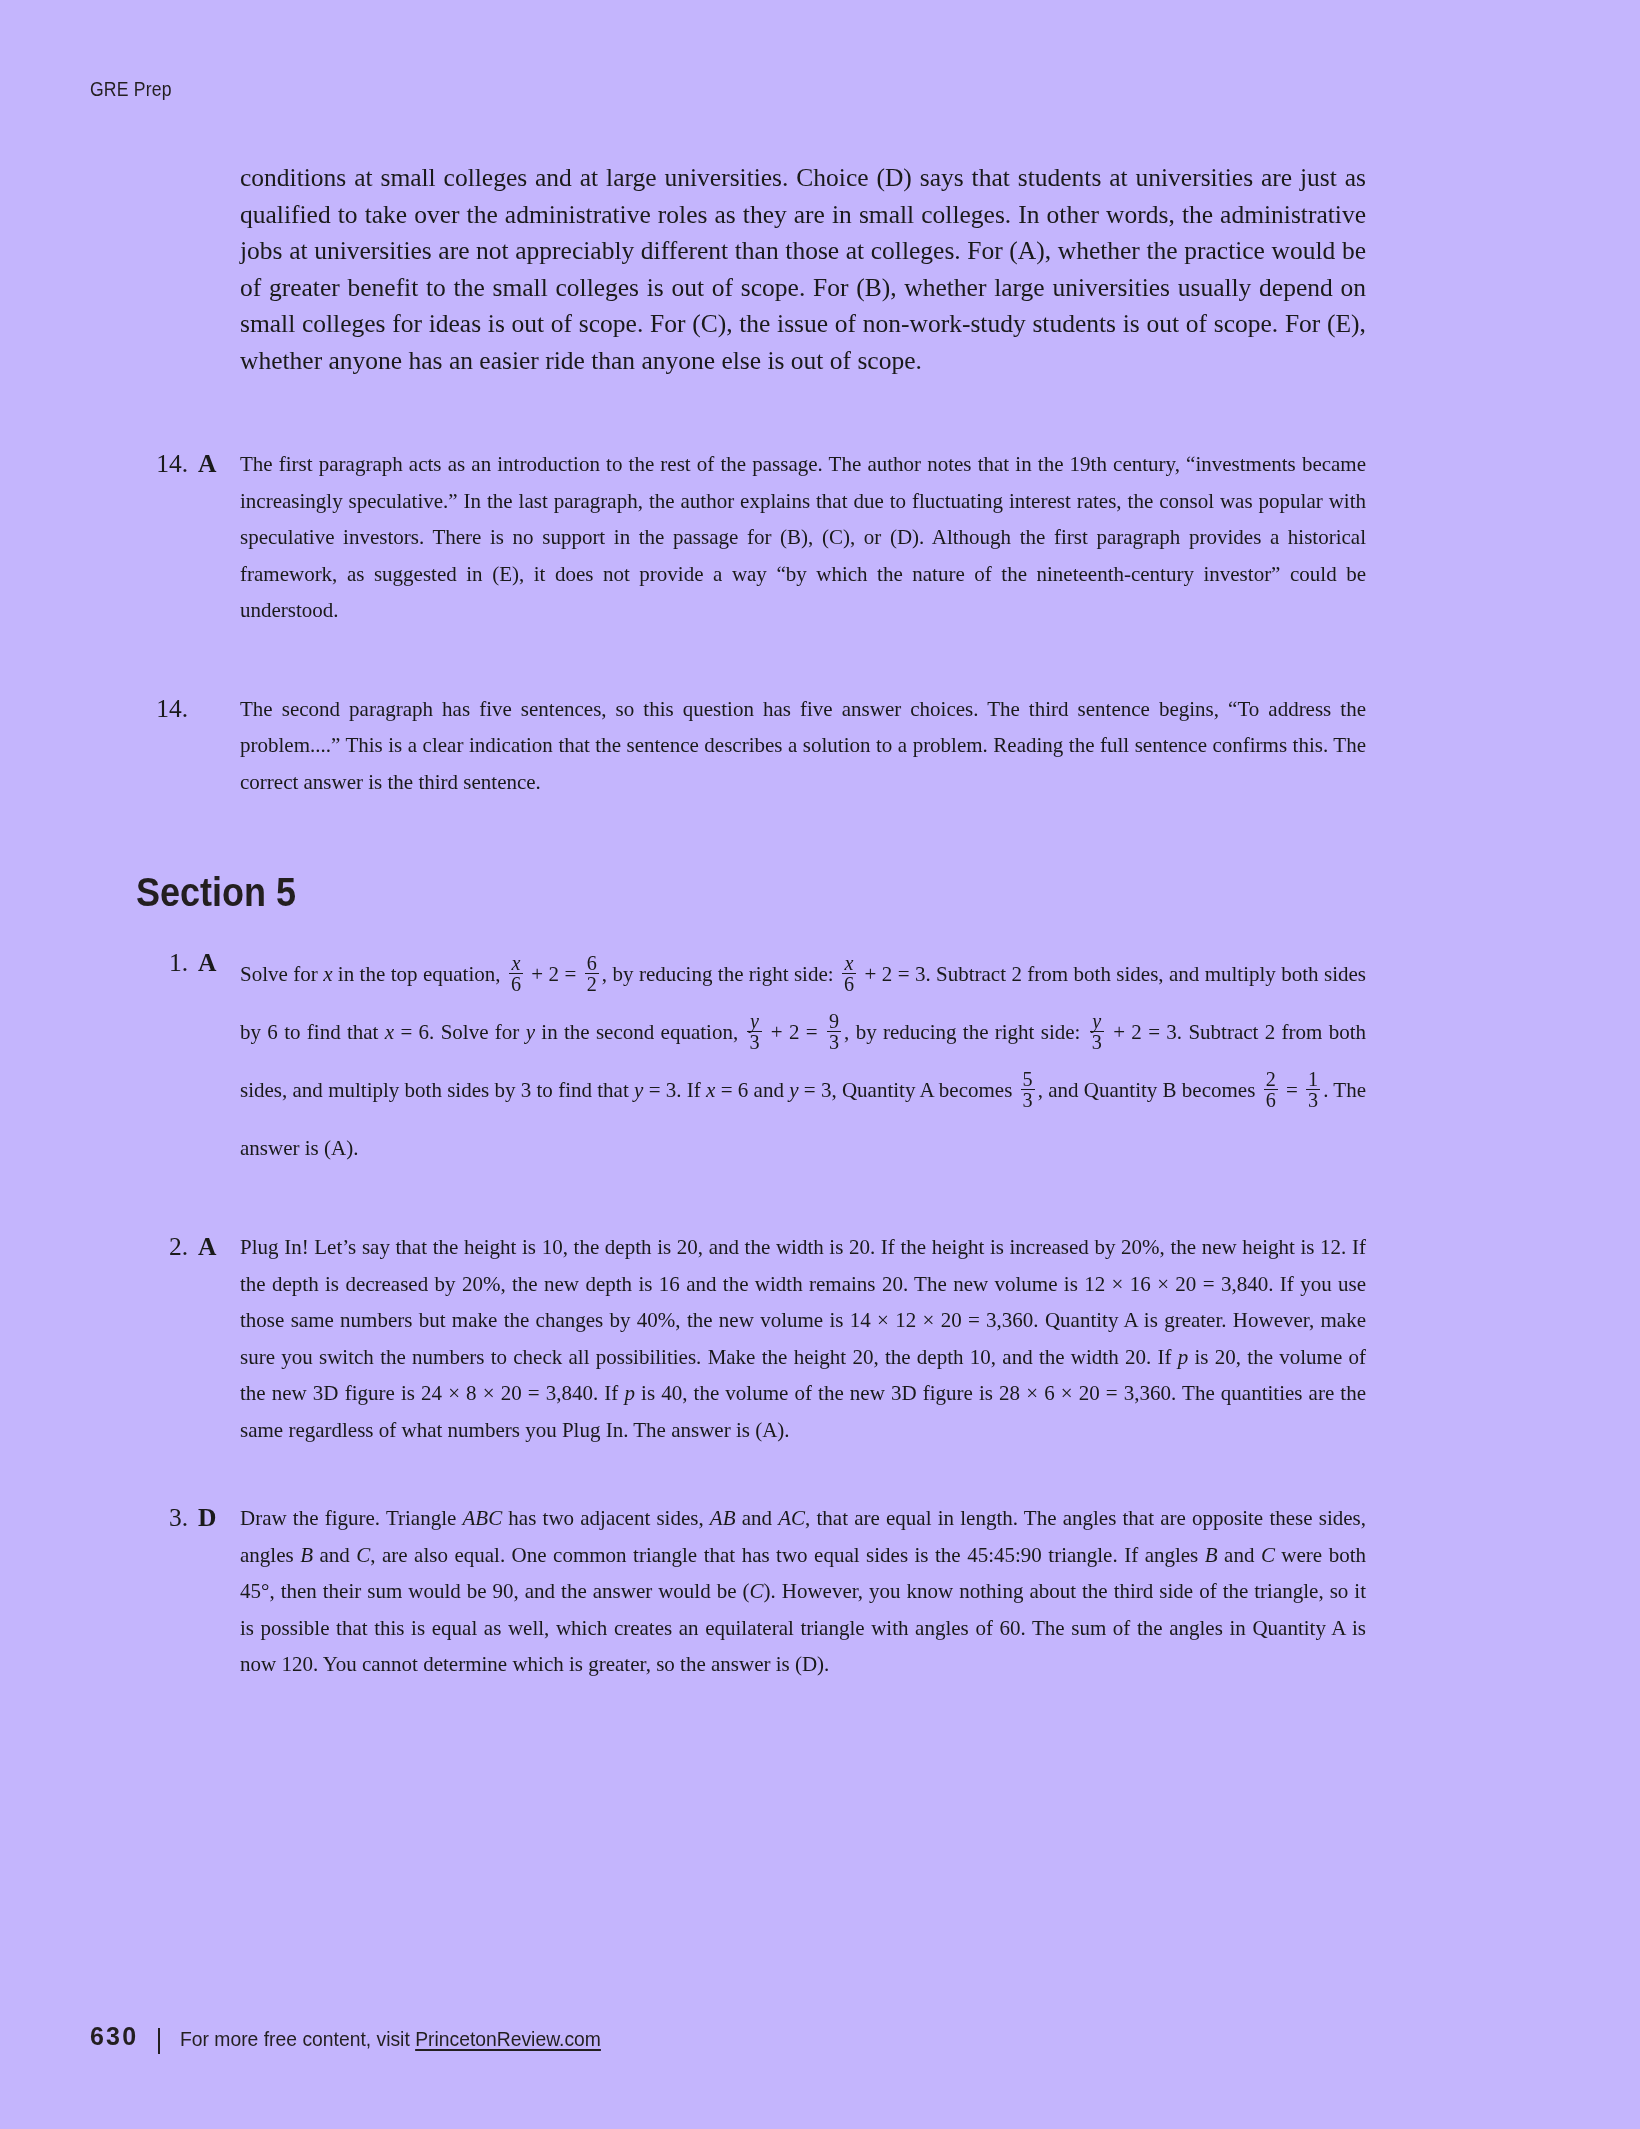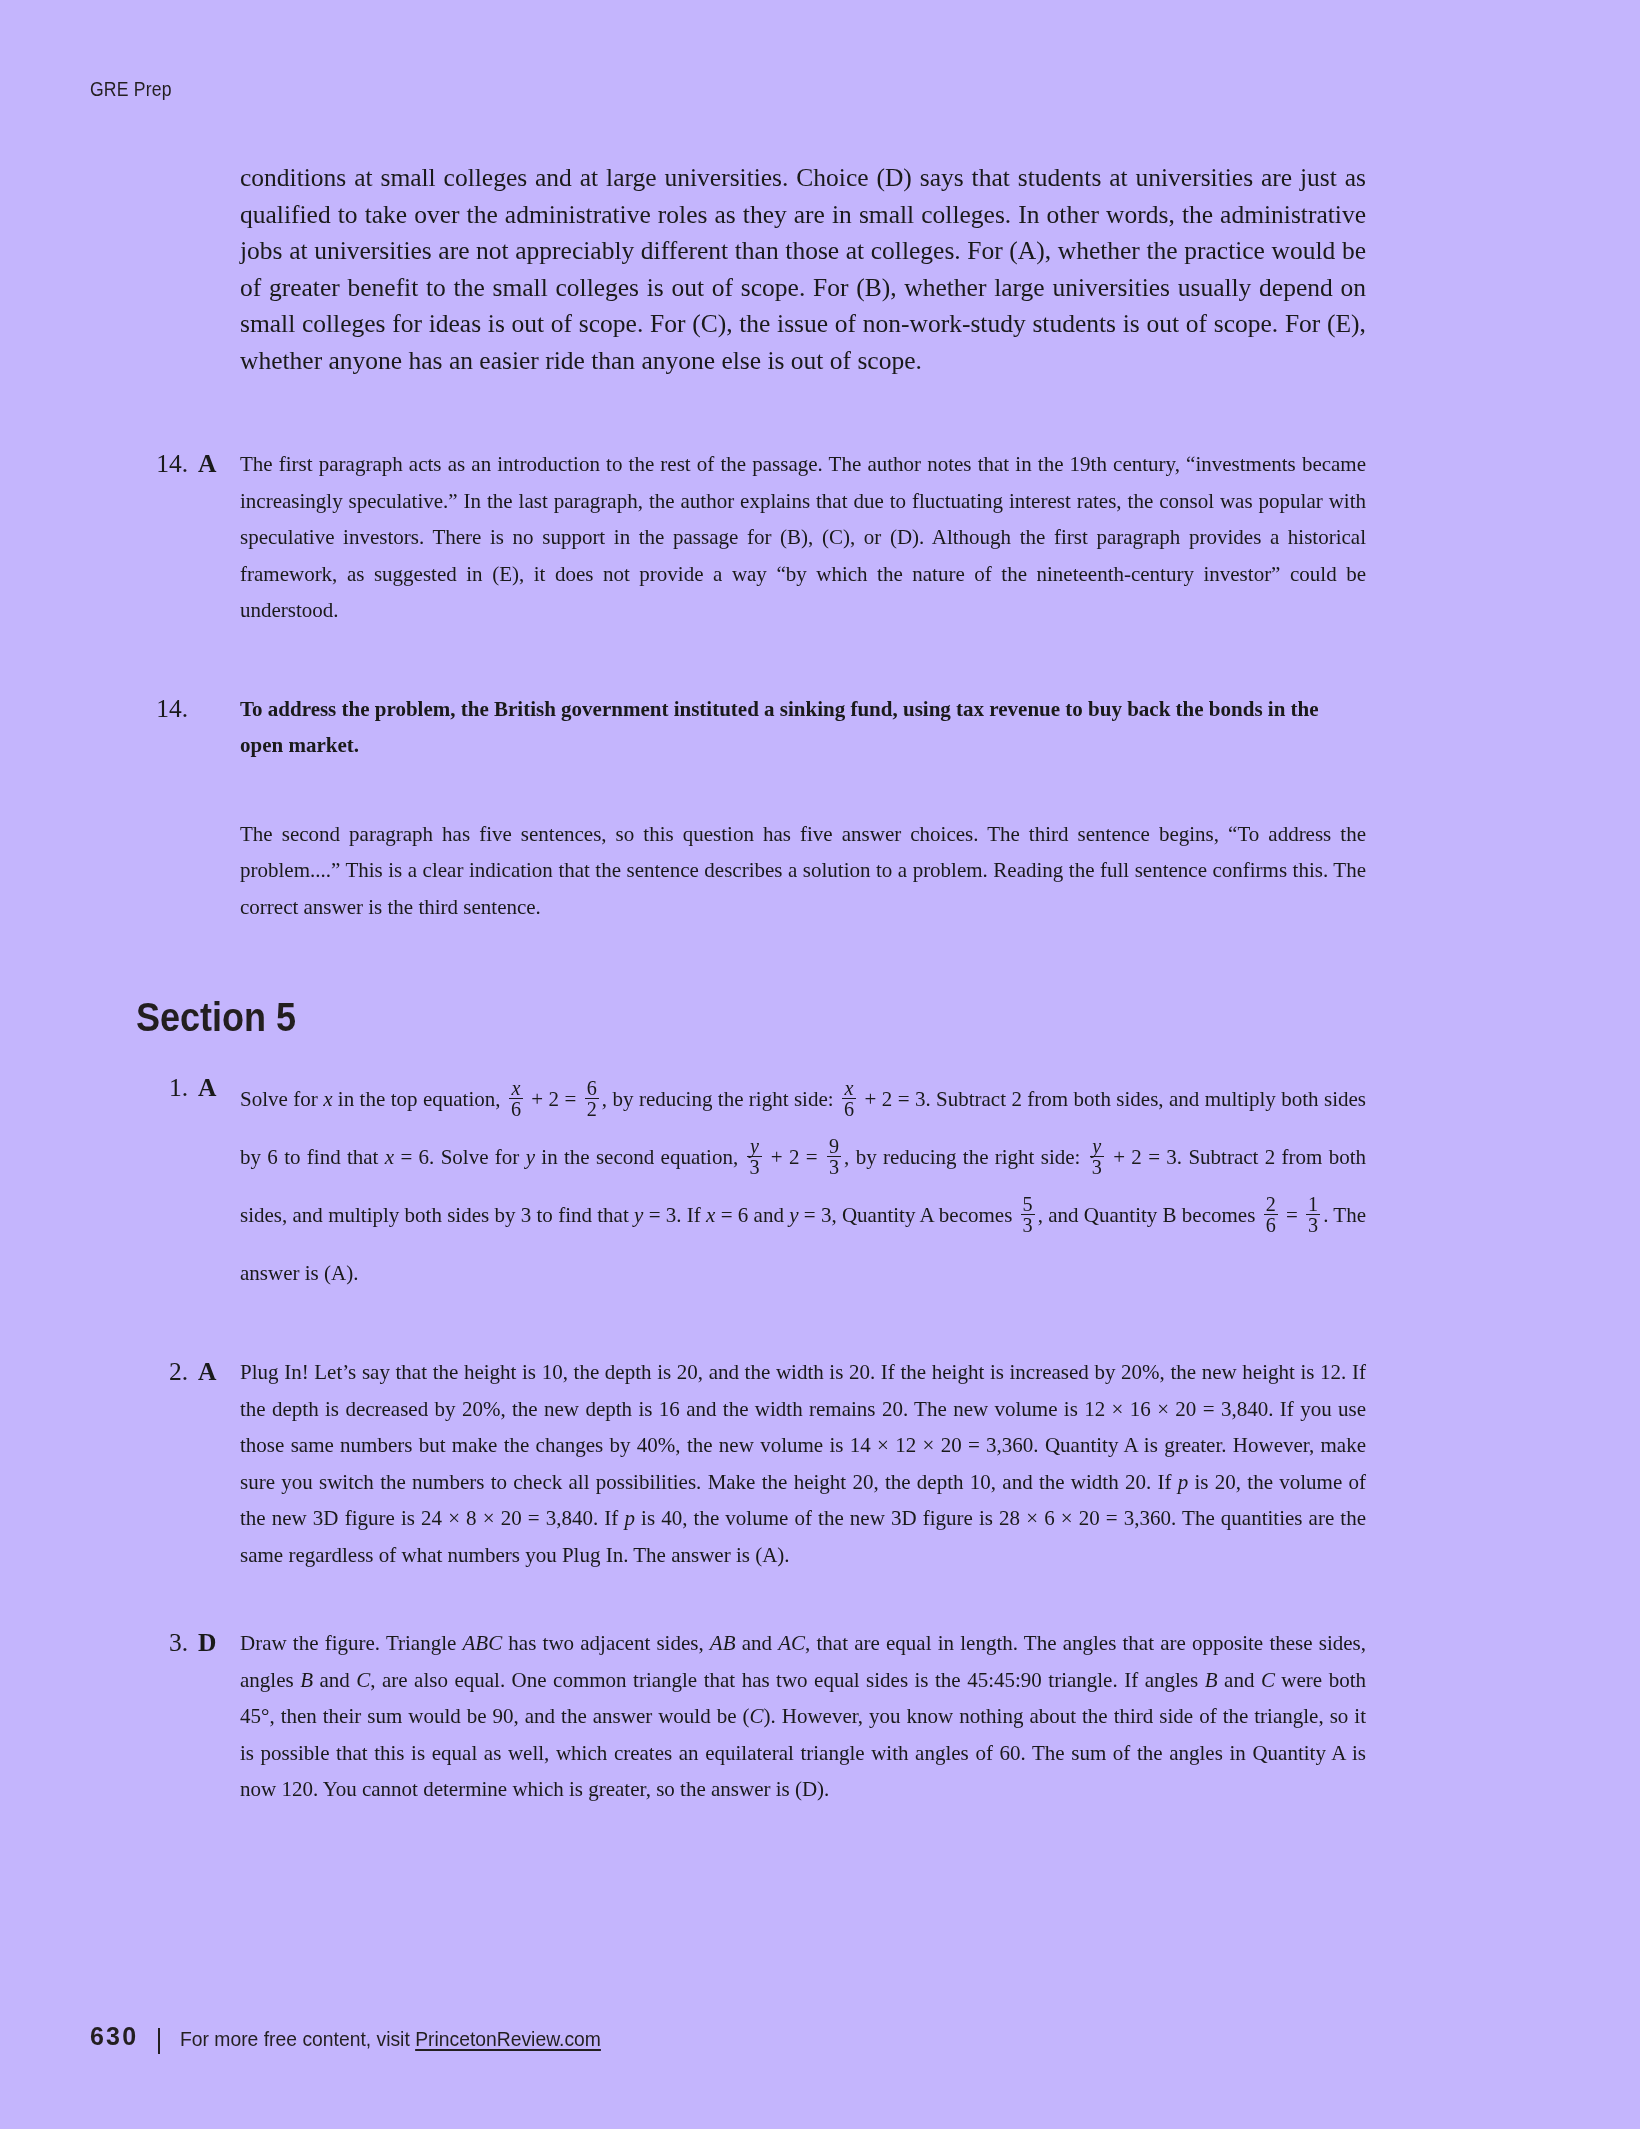--- a/index.html
+++ b/index.html
@@ -173,21 +173,20 @@
     <div class="item" style="margin-top:67px;">
       <span class="num">14.</span>
       <span class="ans">A</span>
       <div class="body">The first paragraph acts as an introduction to the rest of the passage. The author notes that in the 19th century, “investments became increasingly speculative.” In the last paragraph, the author explains that due to fluctuating interest rates, the consol was popular with speculative investors. There is no support in the passage for (B), (C), or (D). Although the first paragraph provides a historical framework, as suggested in (E), it does not provide a way “by which the nature of the nineteenth-century investor” could be understood.</div>
     </div>
 
     <div class="item" style="margin-top:62px;">
       <span class="num">14.</span>
       <span class="ans"></span>
       <div class="body">
-        <p class="bold" style="font-weight:bold;text-align:left;">To address the problem, the British government instituted a sinking fund, using tax revenue to buy back the bonds in the open market.</p>
         <p style="margin-top:52px;">The second paragraph has five sentences, so this question has five answer choices. The third sentence begins, “To address the problem....” This is a clear indication that the sentence describes a solution to a problem. Reading the full sentence confirms this. The correct answer is the third sentence.</p>
       </div>
     </div>
 
     <div class="section-head">Section 5</div>
 
     <div class="item" style="margin-top:30px;">
       <span class="num">1.</span>
       <span class="ans">A</span>
       <div class="body mathbody">

